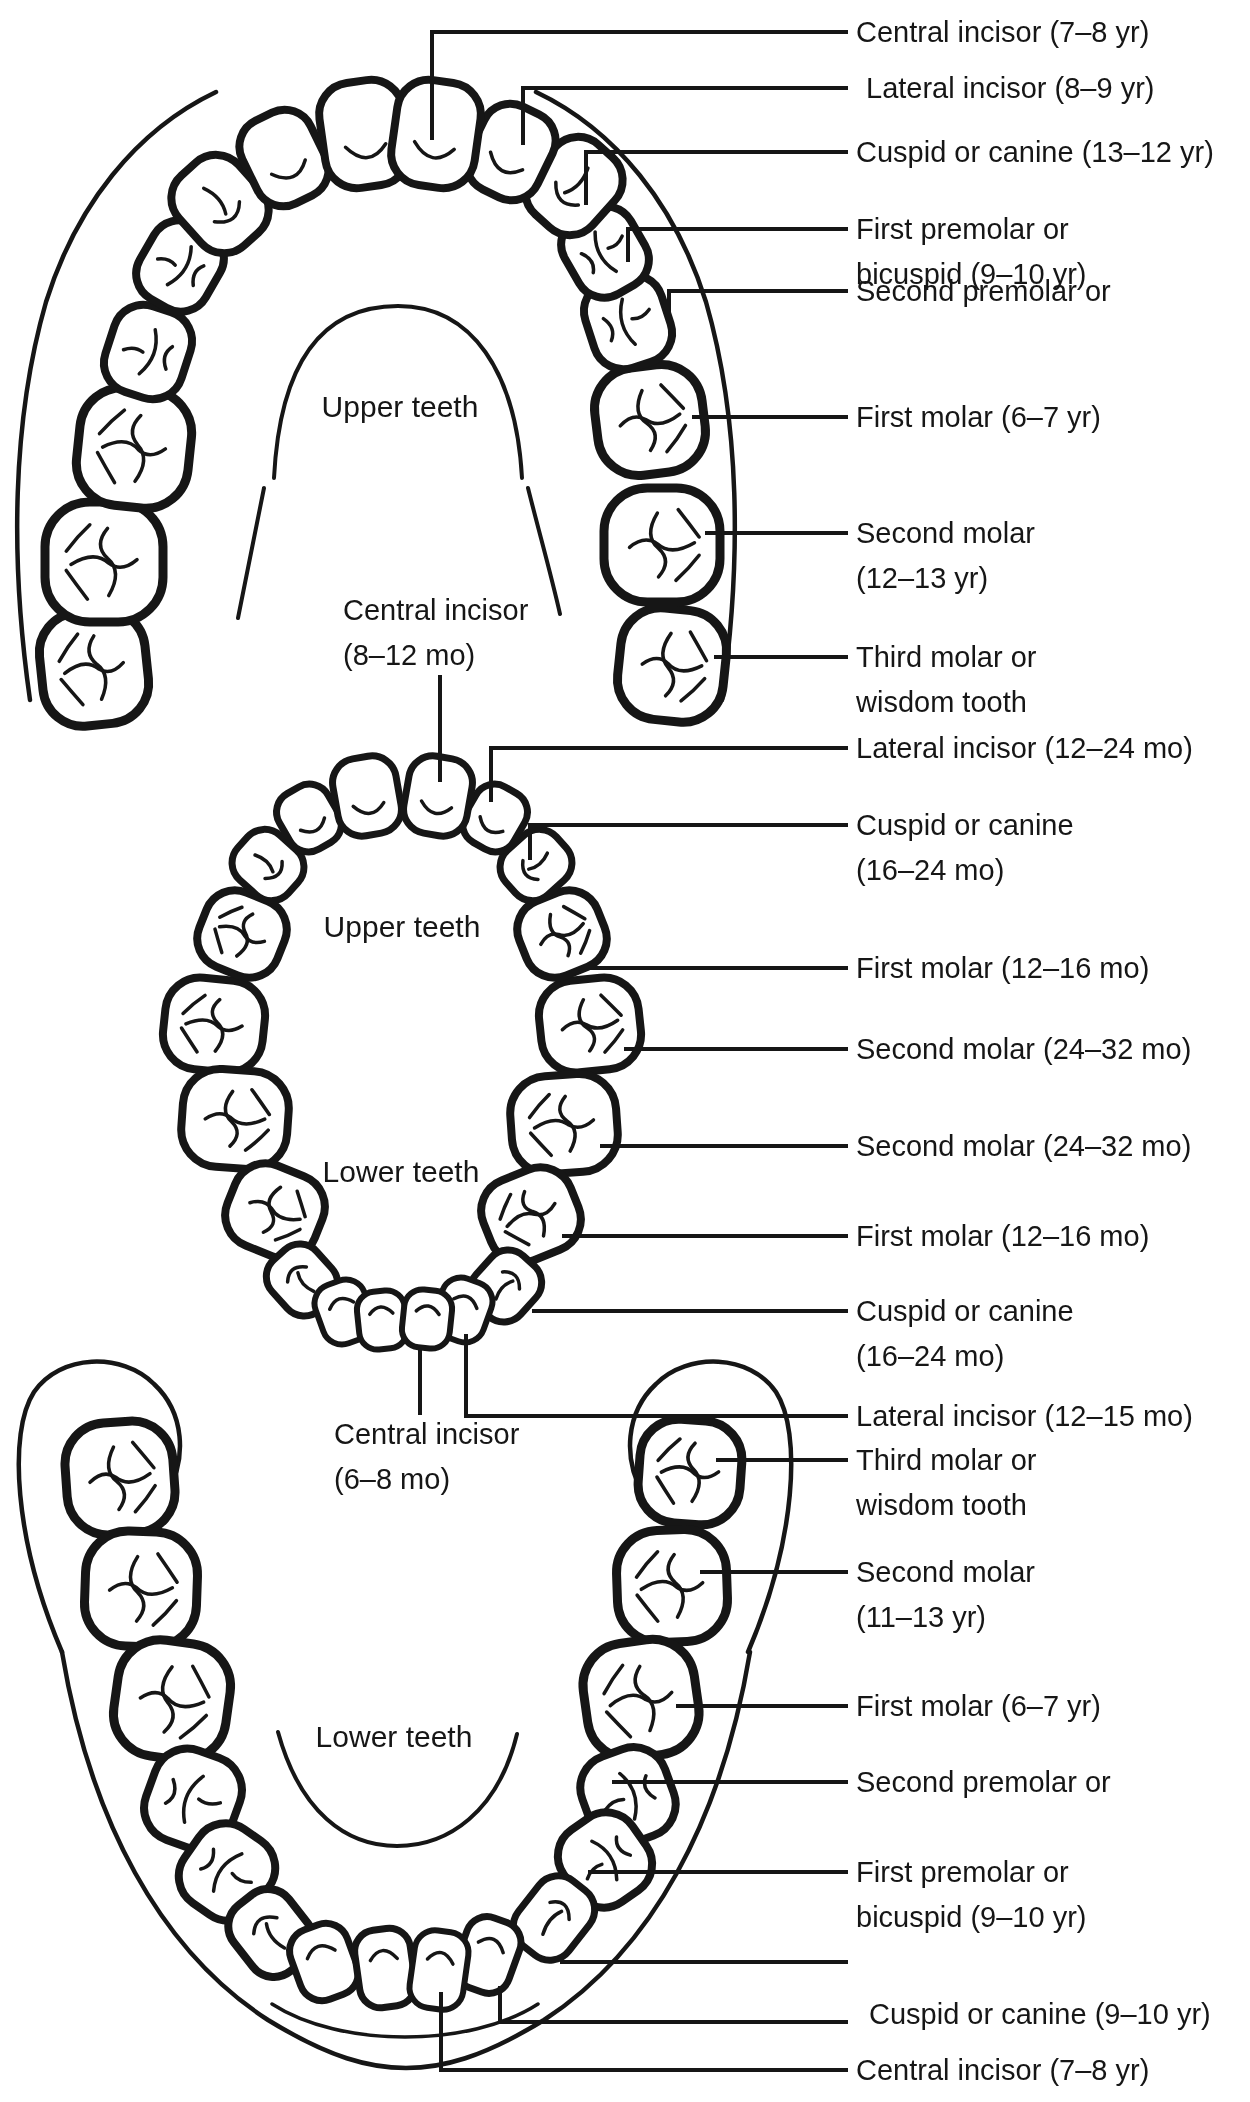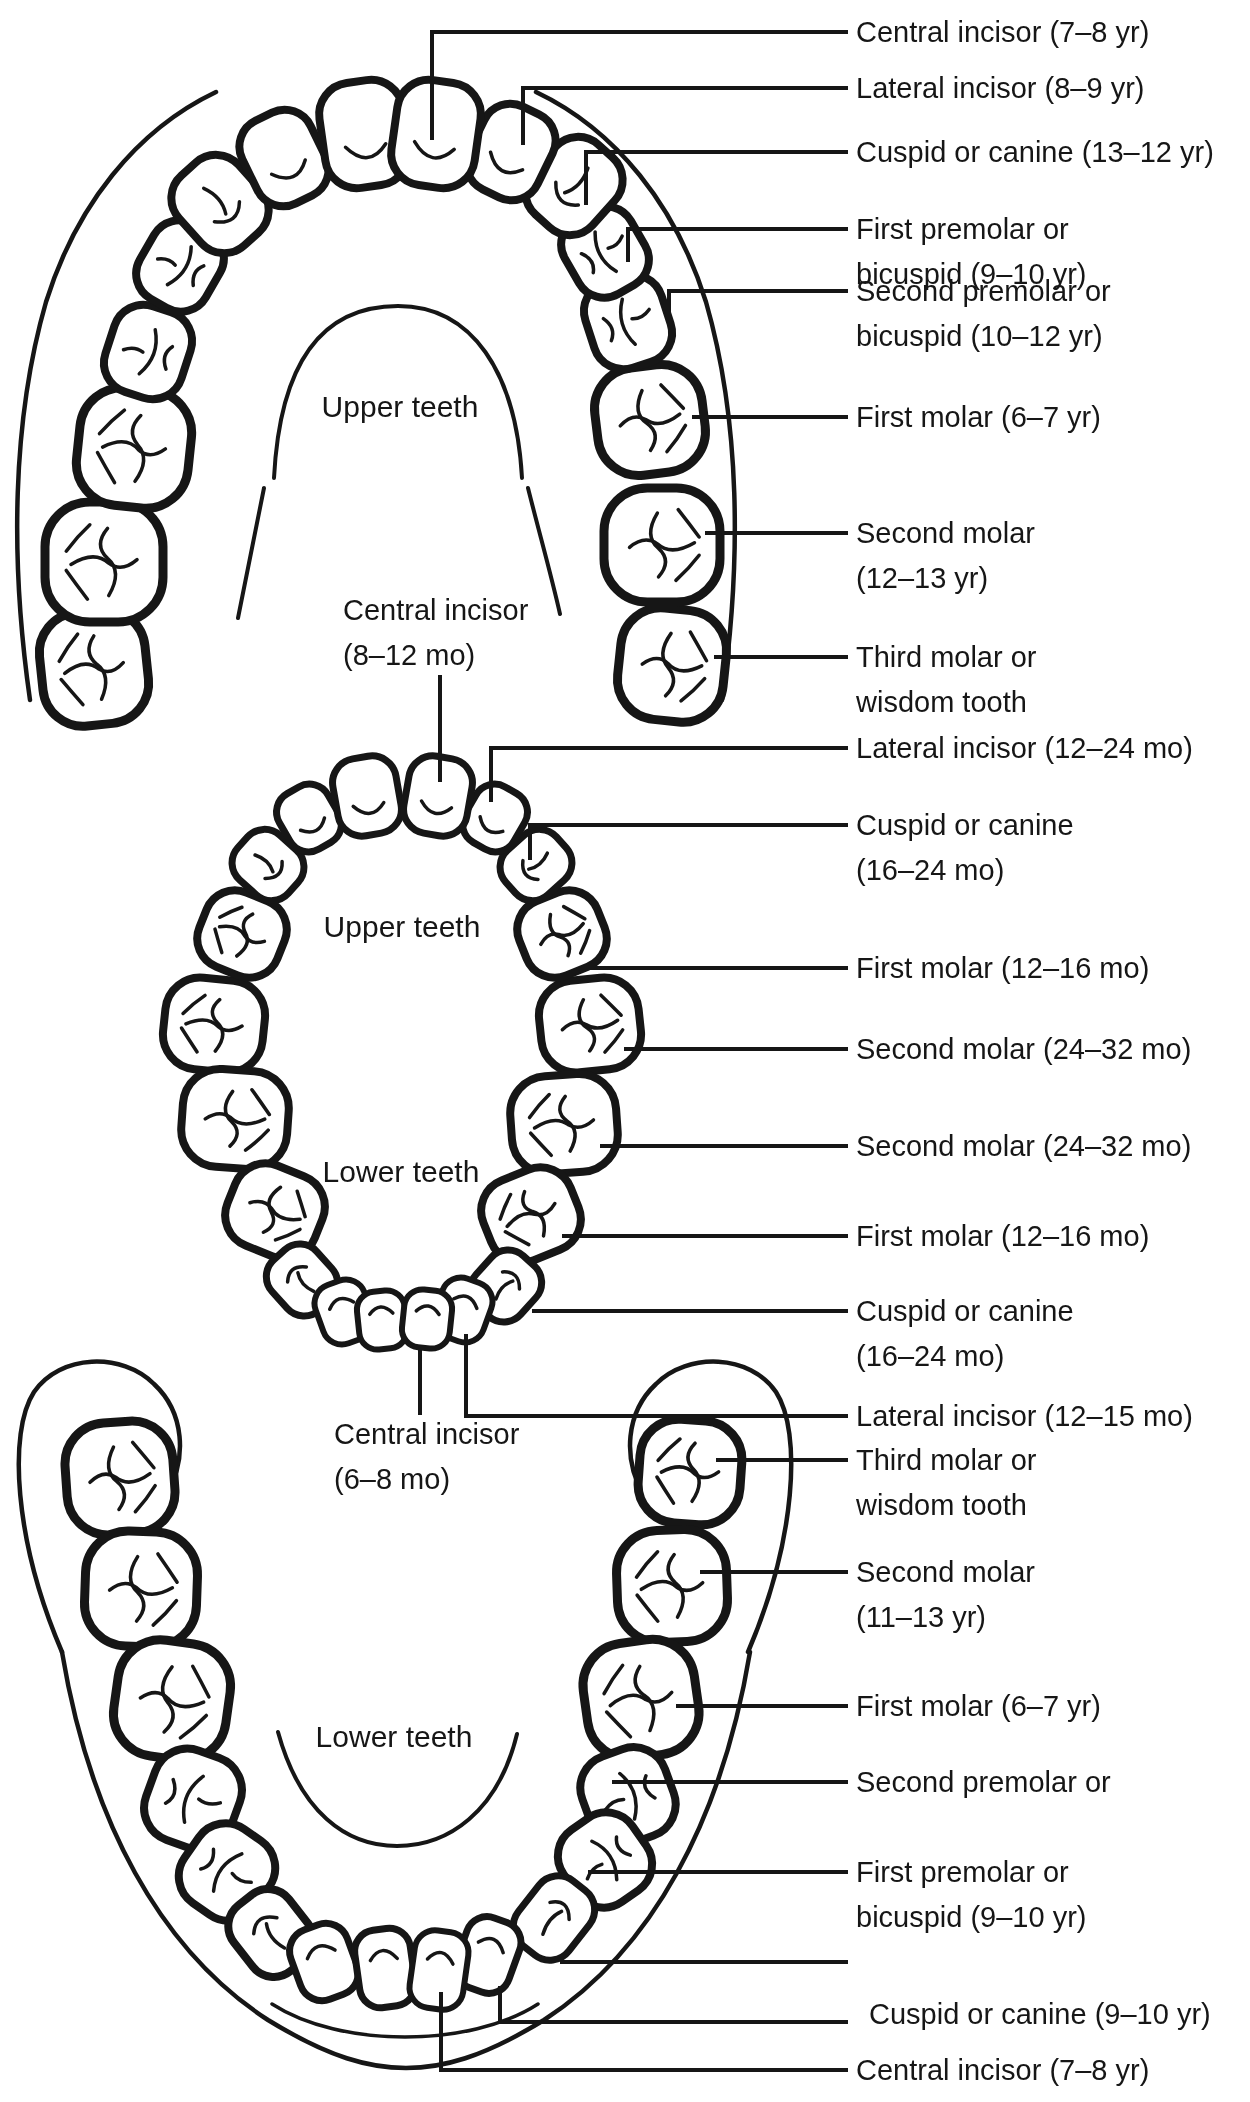--- a/index.html
+++ b/index.html
@@ -380,33 +380,32 @@
     <span class="ln">(8–12 mo)</span>
   </div>
   <div class="callout" style="left:334px;top:1412px;">
     <span class="ln">Central incisor</span>
     <span class="ln">(6–8 mo)</span>
   </div>
 
   <div class="lbl" style="top:10px;">
       <span class="ln">Central incisor (7–8 yr)</span>
     </div>
-  <div class="lbl" style="top:66px;">
+  <div class="lbl" style="top:66px;margin-left:10px;">
       <span class="ln">Lateral incisor (8–9 yr)</span>
     </div>
   <div class="lbl" style="top:130px;">
       <span class="ln">Cuspid or canine (13–12 yr)</span>
     </div>
   <div class="lbl" style="top:207px;">
       <span class="ln">First premolar or</span>
       <span class="ln">bicuspid (9–10 yr)</span>
     </div>
   <div class="lbl" style="top:269px;">
       <span class="ln">Second premolar or</span>
-      <span class="ln">bicuspid (10–12 yr)</span>
     </div>
   <div class="lbl" style="top:395px;">
       <span class="ln">First molar (6–7 yr)</span>
     </div>
   <div class="lbl" style="top:511px;">
       <span class="ln">Second molar</span>
       <span class="ln">(12–13 yr)</span>
     </div>
   <div class="lbl" style="top:635px;">
       <span class="ln">Third molar or</span>

